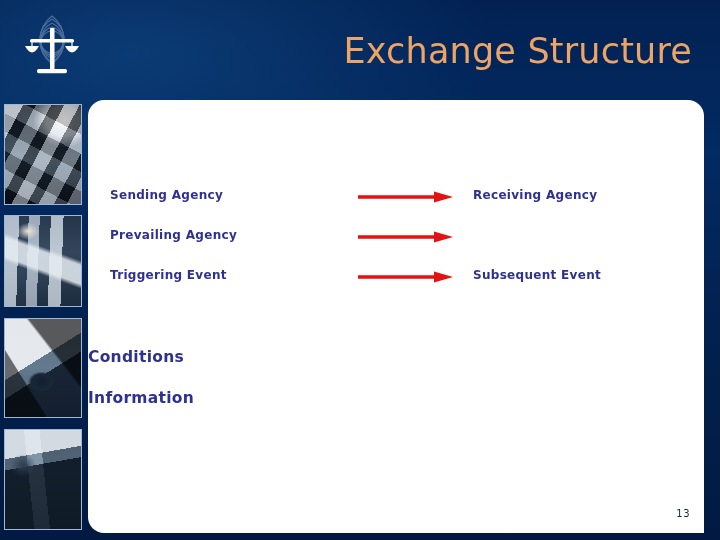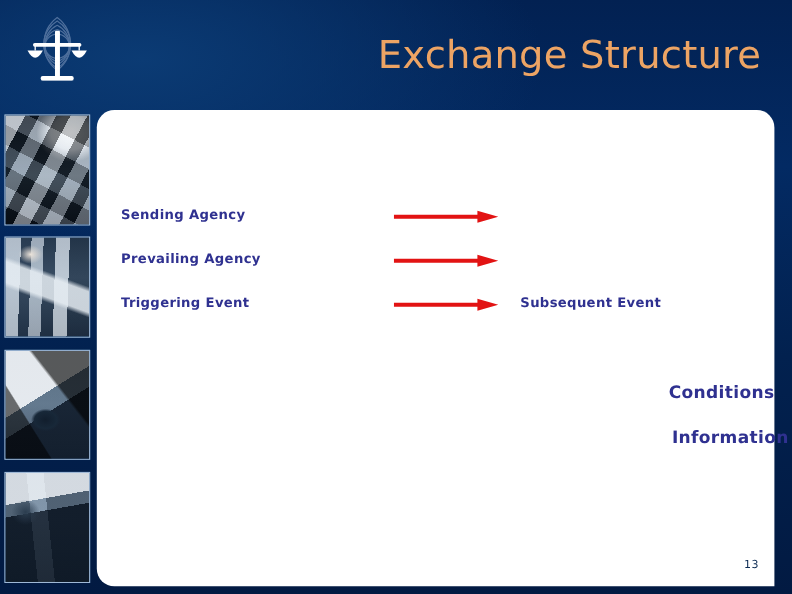--- a/index.html
+++ b/index.html
@@ -160,28 +160,28 @@
     width: 95px;
     height: 12px;
   }
   .arrow svg { display: block; }
 
   
   .centered {
     position: absolute;
     left: 0;
     width: 616px;
-    text-align: right;
+    text-align: left;
     color: #2f3190;
     font-size: 15.5px;
     font-weight: bold;
     letter-spacing: 0.3px;
   }
   .c-conditions  { top: 248px; }
-  .c-information { top: 289px; padding-left: 13px; }
+  .c-information { top: 289px; }
 
   
   .slide-number {
     position: absolute;
     right: 14px;
     bottom: 14px;
     color: #0b2a52;
     font-size: 10px;
     font-weight: normal;
     letter-spacing: 0.5px;
@@ -239,20 +239,21 @@
 
     <div class="rows">
 
       <div class="row">
         <div class="cell-left">Sending Agency</div>
         <div class="arrow">
           <svg width="95" height="12" viewBox="0 0 95 12" aria-hidden="true">
             <path d="M0 4.2 H76 V0.6 L95 6 L76 11.4 V7.8 H0 Z" fill="#e21313"></path>
           </svg>
         </div>
+        <div class="cell-right">Receiving Agency</div>
       </div>
 
       <div class="row">
         <div class="cell-left">Prevailing Agency</div>
         <div class="arrow">
           <svg width="95" height="12" viewBox="0 0 95 12" aria-hidden="true">
             <path d="M0 4.2 H76 V0.6 L95 6 L76 11.4 V7.8 H0 Z" fill="#e21313"></path>
           </svg>
         </div>
       </div>

